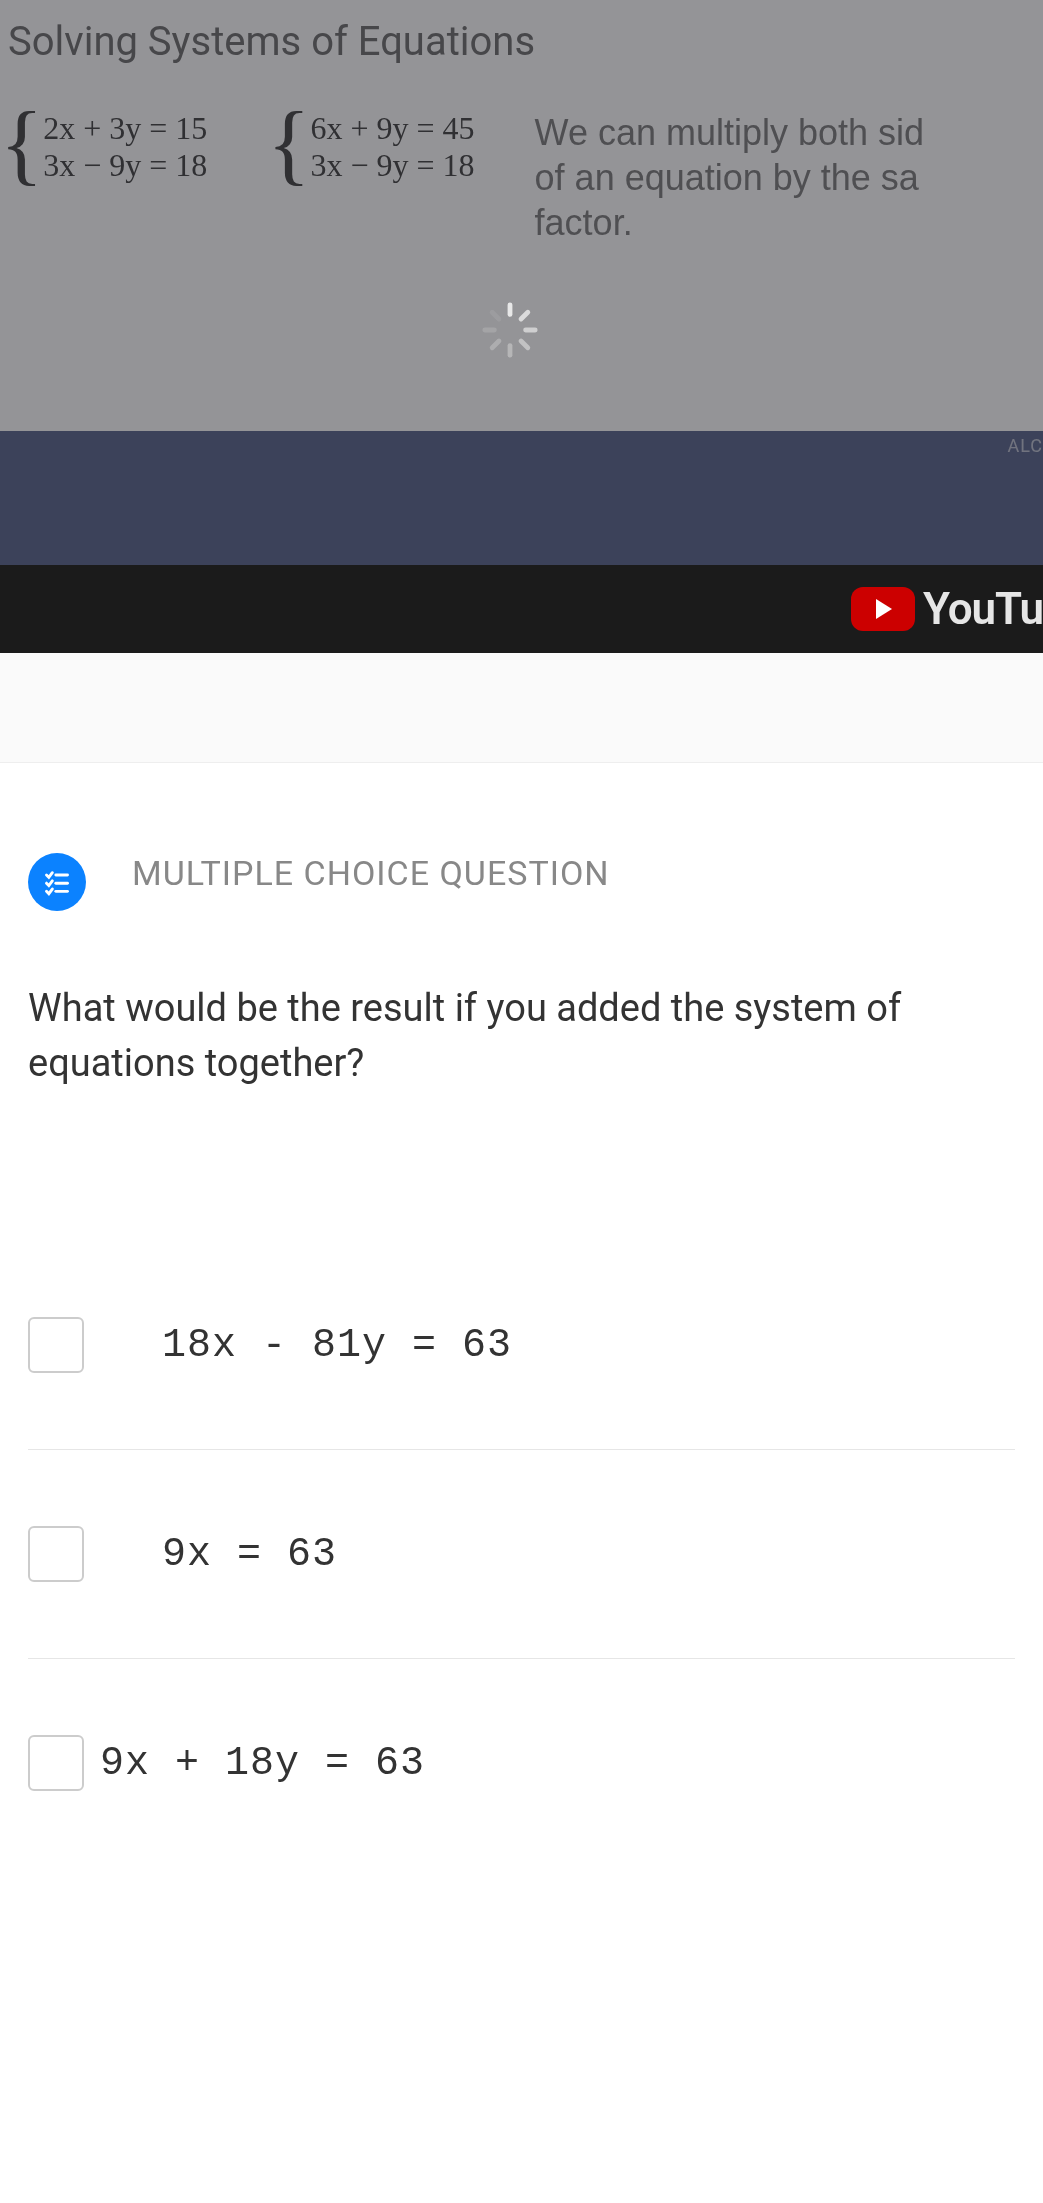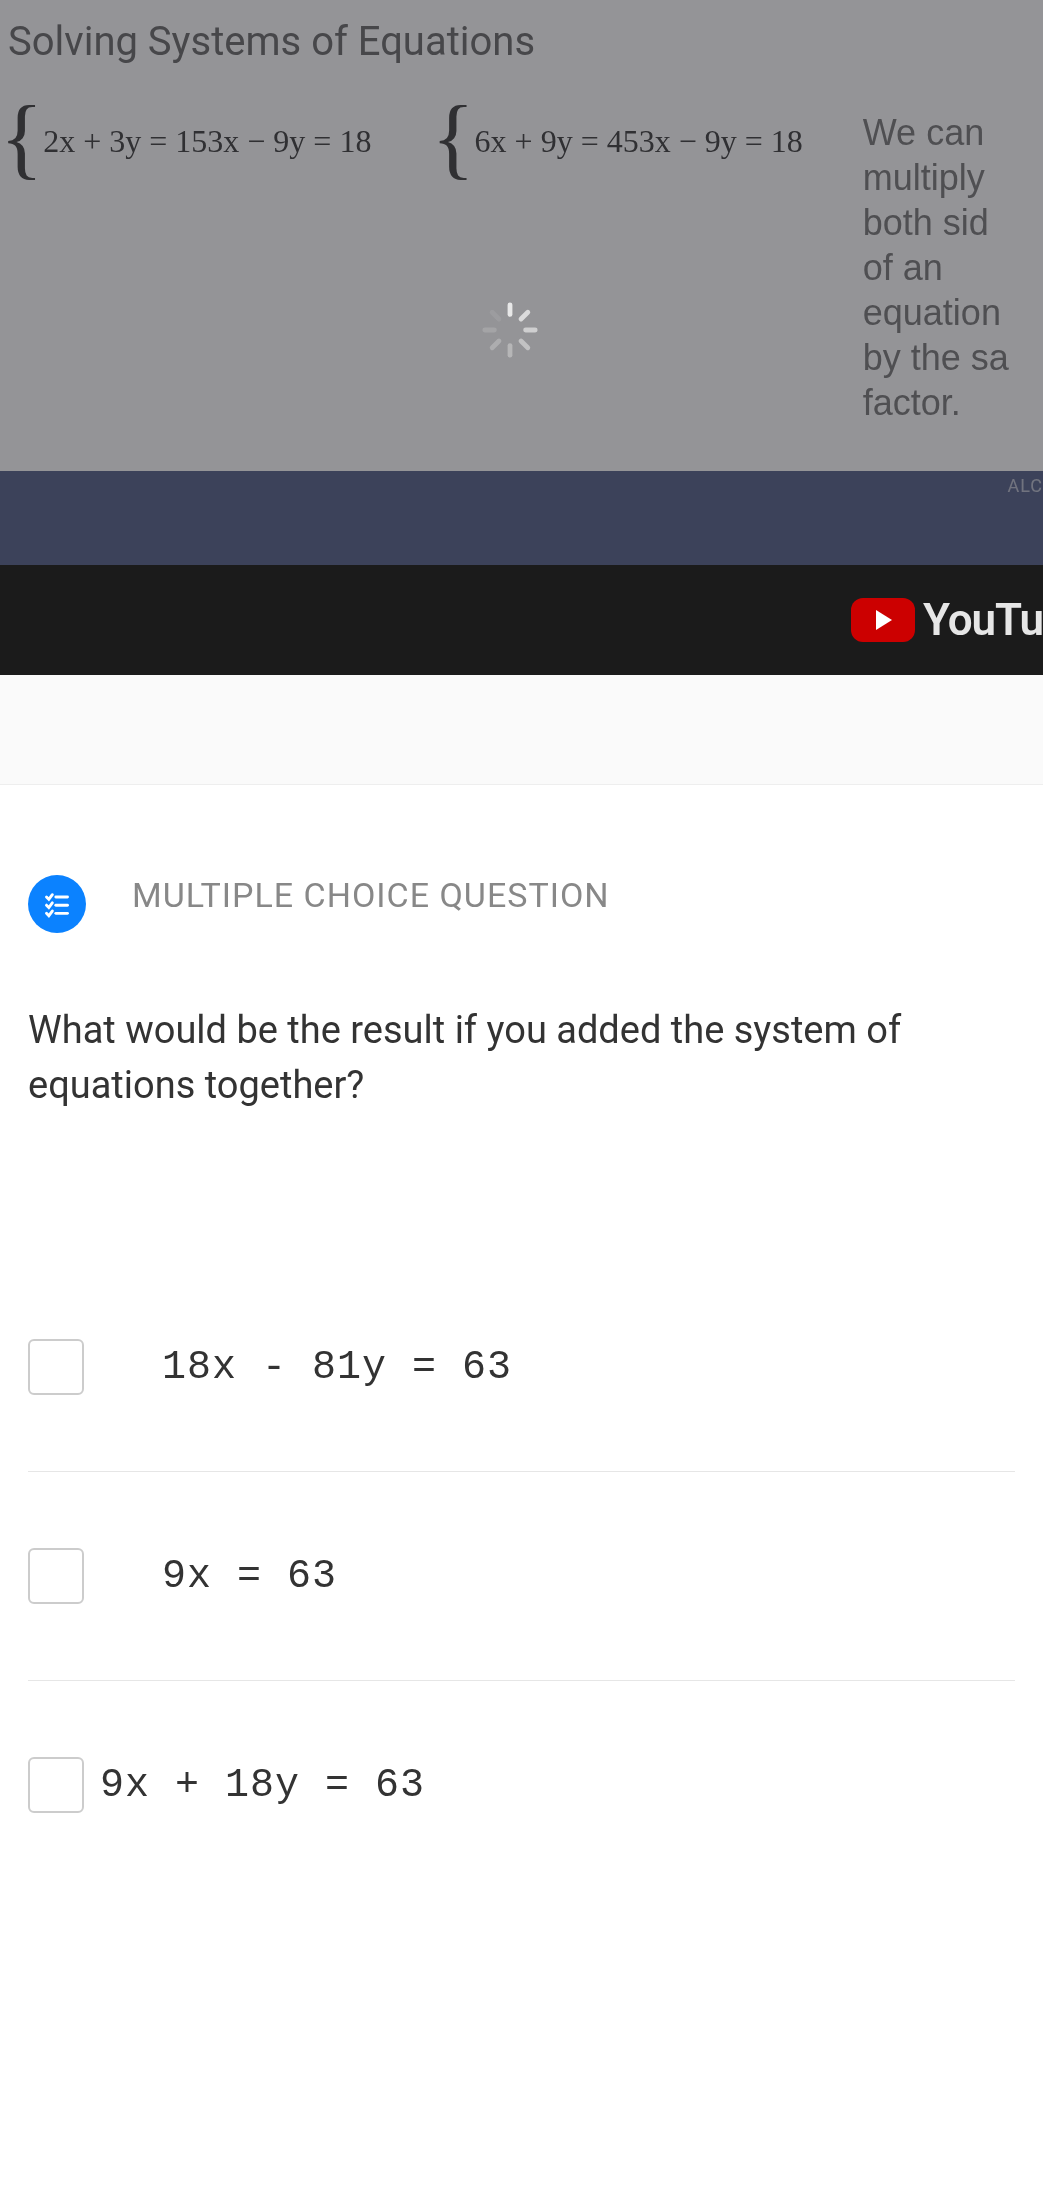--- a/index.html
+++ b/index.html
@@ -50,21 +50,21 @@
     font-size: 90px;
     line-height: 0.7;
     color: #222;
     font-weight: 200;
     font-family: serif;
     position: relative;
     top: -4px;
   }
   .eq-col {
     display: flex;
-    flex-direction: row;
+    flex-direction: column;
     font-size: 32px;
     font-style: italic;
     color: #222;
   }
   .eq-col .row { white-space: nowrap; font-style: normal; }
   .explain {
     font-size: 36px;
     color: #666;
     line-height: 1.25;
     font-family: -apple-system, sans-serif;
@@ -77,36 +77,36 @@
     width: 60px;
     height: 60px;
     z-index: 10;
   }
   .spinner svg { width: 60px; height: 60px; }
   .blue-strip {
     position: absolute;
     bottom: 0;
     left: 0;
     right: 0;
-    height: 94px;
+    height: 134px;
     background: #3d4a78;
     z-index: 1;
   }
   .alc-label {
     position: absolute;
     top: 4px;
     right: 0;
     color: rgba(255,255,255,0.6);
     font-size: 18px;
     letter-spacing: 1px;
     z-index: 2;
   }
   .yt-bar {
     width: 100%;
-    height: 110px;
+    height: 88px;
     background: #1b1b1b;
     position: relative;
   }
   .yt-logo {
     position: absolute;
     right: 0;
     top: 50%;
     transform: translateY(-50%);
     display: flex;
     align-items: center;

